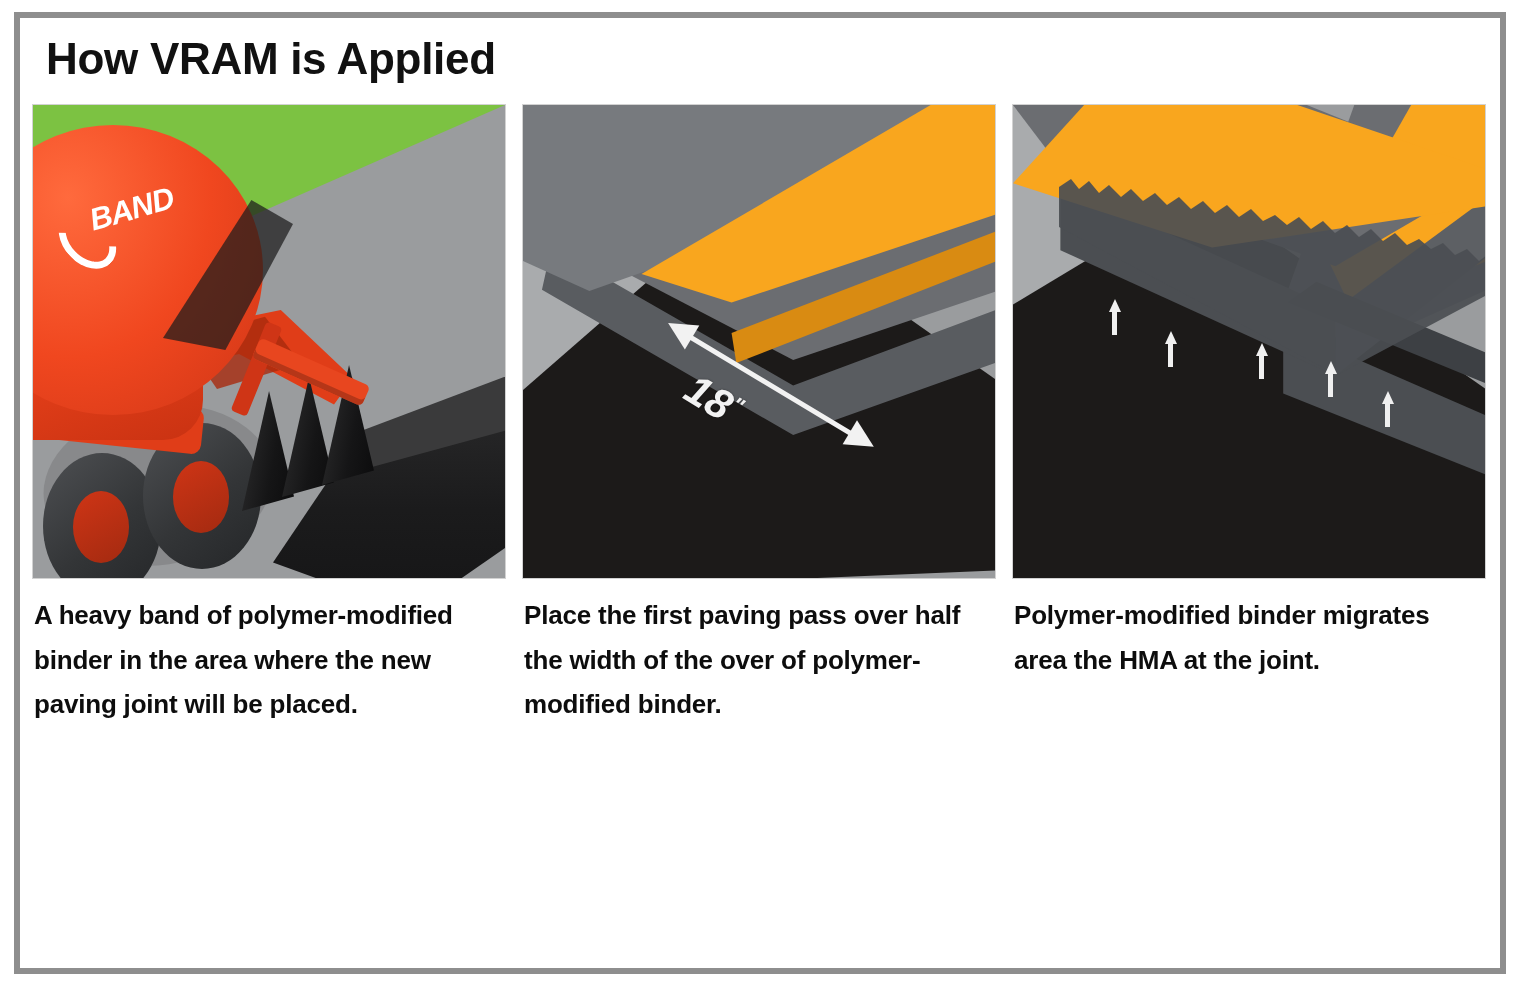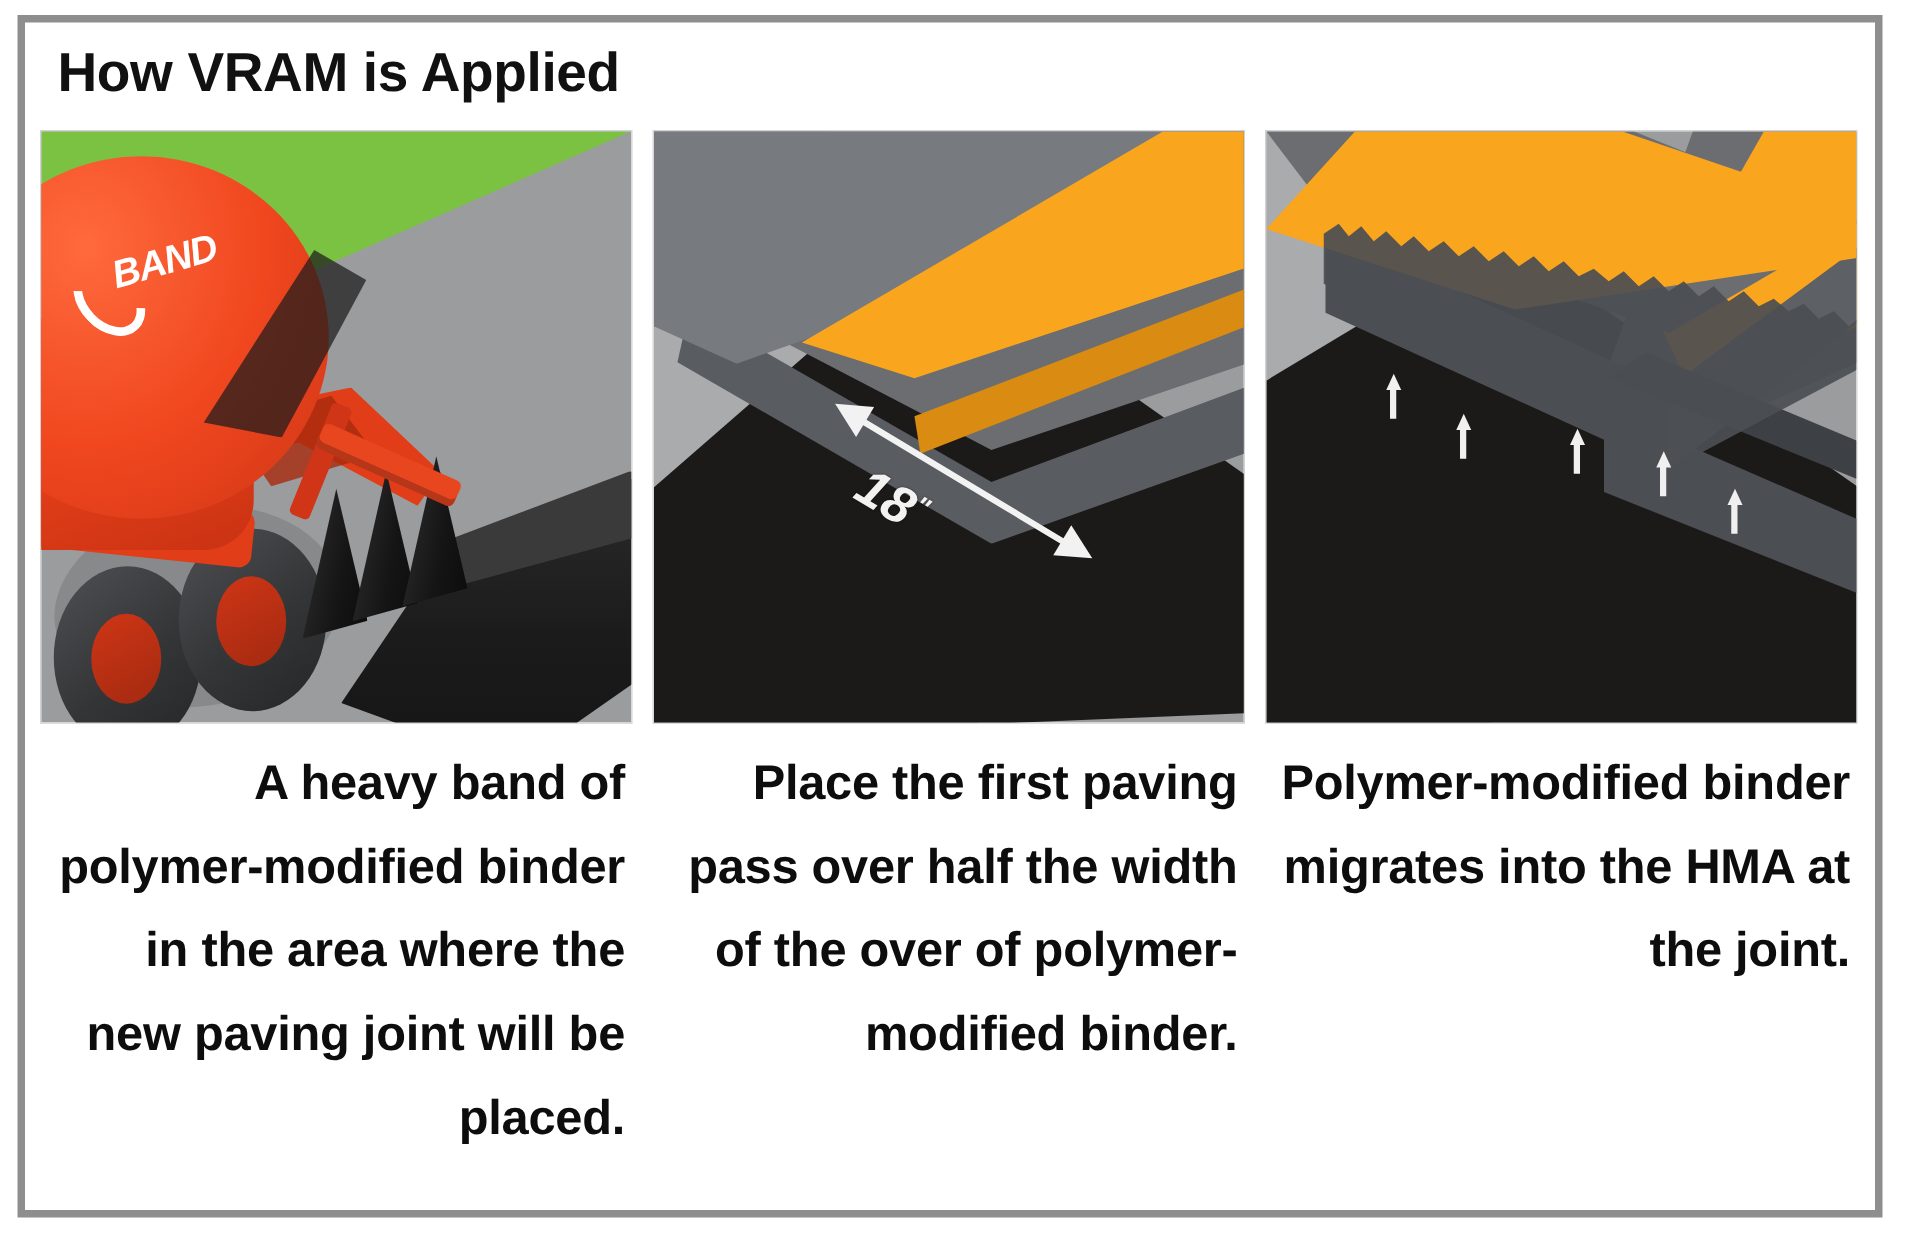--- a/index.html
+++ b/index.html
@@ -16,21 +16,20 @@
 
   #infographic {
     position: absolute;
     left: 14px;
     top: 12px;
     width: 1492px;
     height: 962px;
     box-sizing: border-box;
     border: 6px solid #8e8e8e;
     background: #ffffff;
-    text-align: right;
   }
 
   #title {
     position: absolute;
     left: 26px;
     top: 16px;
     font-size: 44px;
     font-weight: bold;
     color: #111111;
     letter-spacing: -0.3px;
@@ -59,21 +58,21 @@
     overflow: hidden;
     border: 1px solid #d2d2d2;
     box-sizing: border-box;
   }
 
   .caption {
     position: absolute;
     top: 489px;
     left: 2px;
     width: 466px;
-    font-size: 39px;
+    font-size: 26px;
     font-weight: bold;
     line-height: 1.72;
     color: #0d0d0d;
     letter-spacing: -0.2px;
   }
 
   
   .p1-sky     { position:absolute; inset:0; background:#9a9c9e; }
   .p1-grass   { position:absolute; left:0; top:0; width:100%; height:120px;
                 background:#7cc242;
@@ -337,17 +336,17 @@
         <div class="arrow-up" style="left:312px; top:256px;">
             <span class="tip"></span>
             <span class="stem"></span>
           </div>
         <div class="arrow-up" style="left:369px; top:286px;">
             <span class="tip"></span>
             <span class="stem"></span>
           </div>
       </div>
 
-      <div class="caption">Polymer-modified binder migrates into the HMA at the joint.</div>
+      <div class="caption">Polymer-modified binder migrates area the HMA at the joint.</div>
     </div>
 
   </div>
 </div>
 
 </body></html>

